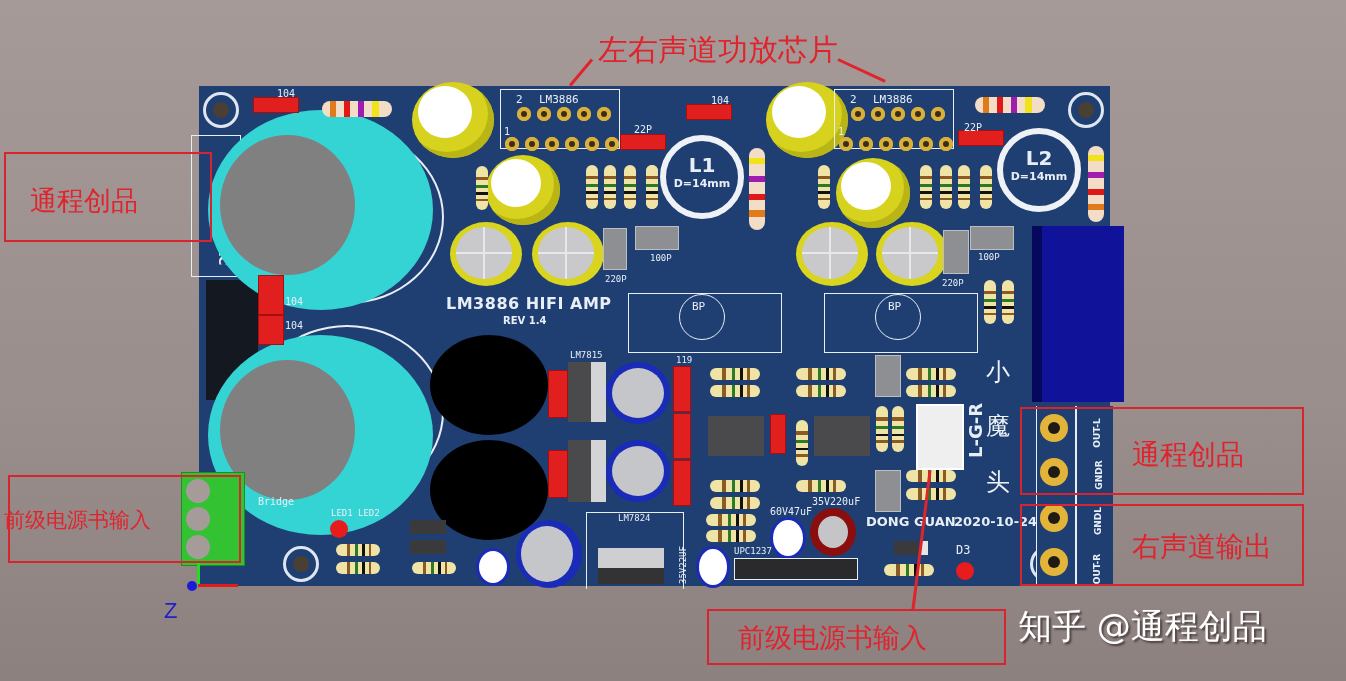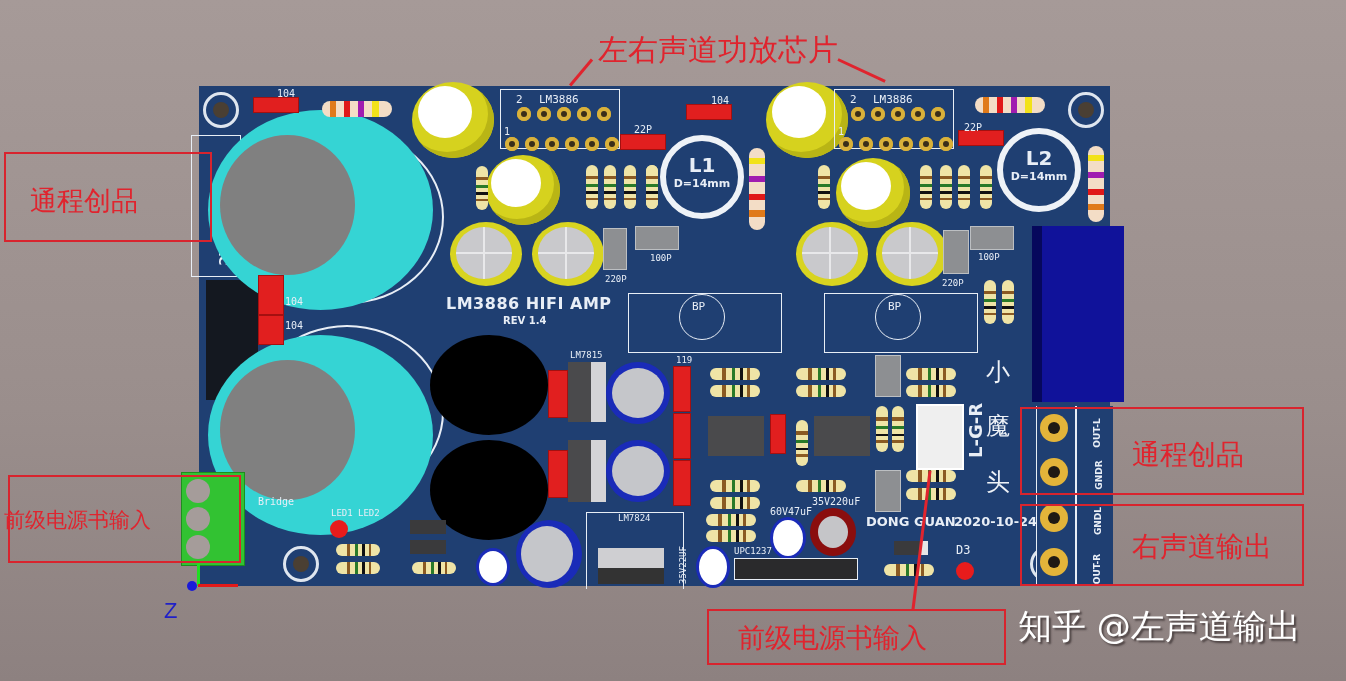--- a/index.html
+++ b/index.html
@@ -327,13 +327,13 @@
 <div class="callout-box" style="left:1020px;top:407px;width:284px;height:88px;"></div>
 <div class="callout-text" style="left:1132px;top:436px;font-size:28px;">通程创品</div>
 
 <div class="callout-box" style="left:1020px;top:504px;width:284px;height:82px;"></div>
 <div class="callout-text" style="left:1132px;top:528px;font-size:28px;">右声道输出</div>
 
 <div class="callout-box" style="left:707px;top:609px;width:299px;height:56px;"></div>
 <div class="callout-text" style="left:738px;top:620px;font-size:27px;">前级电源书输入</div>
 <div class="arrow-line" style="left:913px;top:608px;width:140px;transform:rotate(-83deg);"></div>
 
-<div class="abs" style="left:1018px;top:604px;font-size:34px;color:#ffffff;text-shadow:2px 2px 2px #4a4040;font-family:'DejaVu Sans',sans-serif;">知乎 @左声道输出</div>
+<div class="abs" style="left:1018px;top:604px;font-size:34px;color:#ffffff;text-shadow:2px 2px 2px #4a4040;font-family:'DejaVu Sans',sans-serif;">知乎 @通程创品</div>
 
 </body></html>

